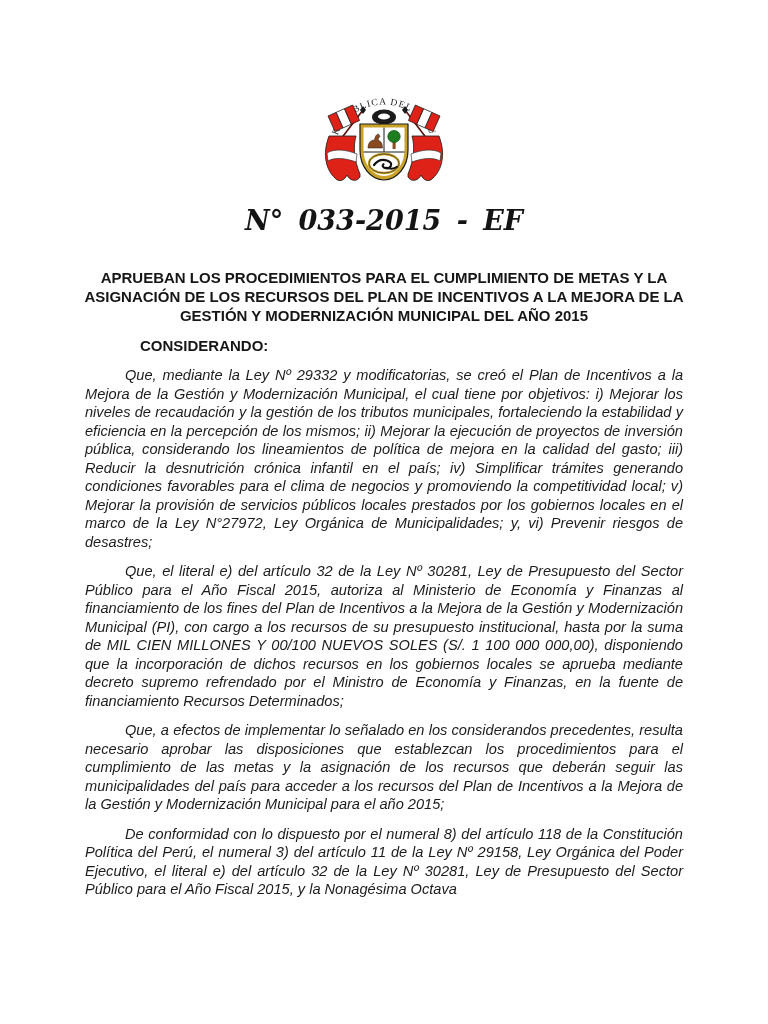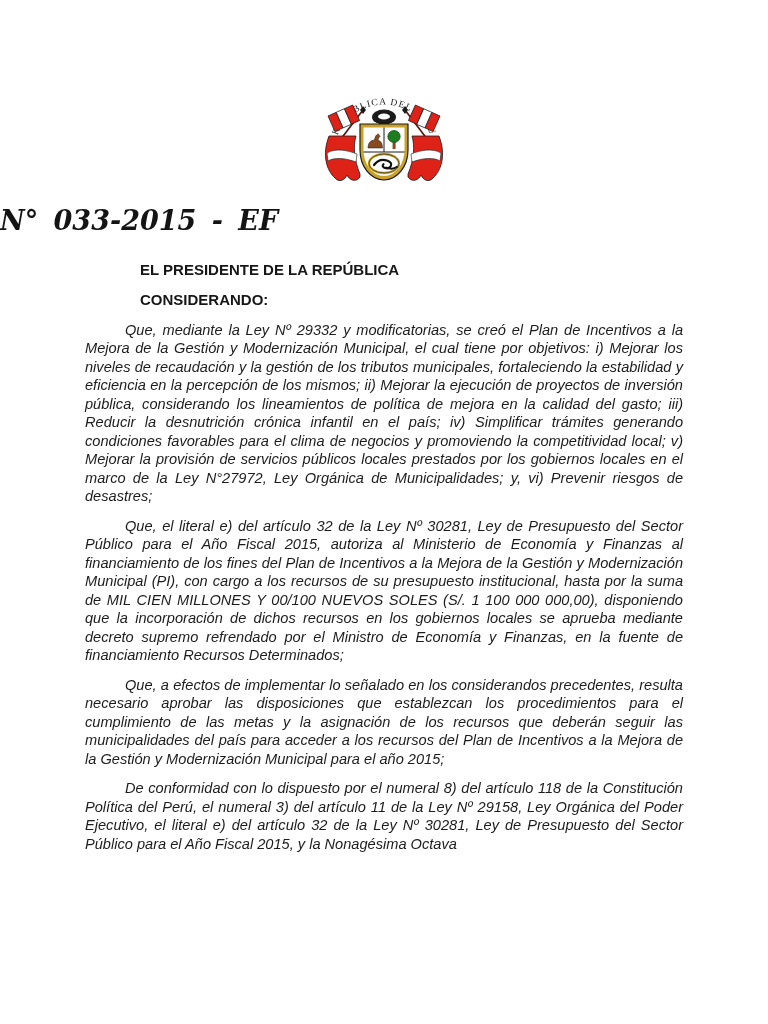--- a/index.html
+++ b/index.html
@@ -27,20 +27,21 @@
     font-family: "DejaVu Serif", serif;
     font-style: italic;
     font-weight: 600;
     font-size: 43px;
     line-height: 1.05;
     word-spacing: 8px;
     color: #141414;
   }
   .doc-subtitle {
     margin: 4px 0 0 0;
+    text-align: center;
     font-family: "DejaVu Serif", serif;
     font-style: italic;
     font-weight: 600;
     font-size: 27px;
     line-height: 1.1;
     word-spacing: 6px;
     color: #141414;
   }
   .doc-heading {
     width: 600px;
@@ -135,23 +136,23 @@
           <ellipse cx="65" cy="73.5" rx="15" ry="9.5" fill="none" stroke="#1b1b1b" stroke-width="0.6"></ellipse>
           <path d="M55,75 q5,-7 13,-4.5 q5.5,2 3.8,5.5 q-1.8,3.5 -6.5,1.8 q-2.8,-1.6 -0.8,-3.6" fill="none" stroke="#111111" stroke-width="2.2" stroke-linecap="round"></path>
           <path d="M67,77.5 q7,2.8 11,-0.8" fill="none" stroke="#111111" stroke-width="1.8" stroke-linecap="round"></path>
         </g>
       </g>
     </svg>
   </div>
 
   <h2 class="doc-subtitle">N° 033-2015 - EF</h2>
 
+  <div class="doc-heading">APRUEBAN LOS PROCEDIMIENTOS PARA EL CUMPLIMIENTO DE METAS Y LA ASIGNACIÓN DE LOS RECURSOS DEL PLAN DE INCENTIVOS A LA MEJORA DE LA GESTIÓN Y MODERNIZACIÓN MUNICIPAL DEL AÑO 2015</div>
 
   <div class="content">
-    <p class="intro-line salutation">EL PRESIDENTE DE LA REPÚBLICA</p>
     <p class="intro-line considering">CONSIDERANDO:</p>
 
     <p class="para">Que, mediante la Ley Nº 29332 y modificatorias, se creó el Plan de Incentivos a la Mejora de la Gestión y Modernización Municipal, el cual tiene por objetivos: i) Mejorar los niveles de recaudación y la gestión de los tributos municipales, fortaleciendo la estabilidad y eficiencia en la percepción de los mismos; ii) Mejorar la ejecución de proyectos de inversión pública, considerando los lineamientos de política de mejora en la calidad del gasto; iii) Reducir la desnutrición crónica infantil en el país; iv) Simplificar trámites generando condiciones favorables para el clima de negocios y promoviendo la competitividad local; v) Mejorar la provisión de servicios públicos locales prestados por los gobiernos locales en el marco de la Ley N°27972, Ley Orgánica de Municipalidades; y, vi) Prevenir riesgos de desastres;</p>
     <p class="para">Que, el literal e) del artículo 32 de la Ley Nº 30281, Ley de Presupuesto del Sector Público para el Año Fiscal 2015, autoriza al Ministerio de Economía y Finanzas al financiamiento de los fines del Plan de Incentivos a la Mejora de la Gestión y Modernización Municipal (PI), con cargo a los recursos de su presupuesto institucional, hasta por la suma de MIL CIEN MILLONES Y 00/100 NUEVOS SOLES (S/. 1 100 000 000,00), disponiendo que la incorporación de dichos recursos en los gobiernos locales se aprueba mediante decreto supremo refrendado por el Ministro de Economía y Finanzas, en la fuente de financiamiento Recursos Determinados;</p>
     <p class="para">Que, a efectos de implementar lo señalado en los considerandos precedentes, resulta necesario aprobar las disposiciones que establezcan los procedimientos para el cumplimiento de las metas y la asignación de los recursos que deberán seguir las municipalidades del país para acceder a los recursos del Plan de Incentivos a la Mejora de la Gestión y Modernización Municipal para el año 2015;</p>
     <p class="para">De conformidad con lo dispuesto por el numeral 8) del artículo 118 de la Constitución Política del Perú, el numeral 3) del artículo 11 de la Ley Nº 29158, Ley Orgánica del Poder Ejecutivo, el literal e) del artículo 32 de la Ley Nº 30281, Ley de Presupuesto del Sector Público para el Año Fiscal 2015, y la Nonagésima Octava</p>
   </div>
 
 </div>
 

